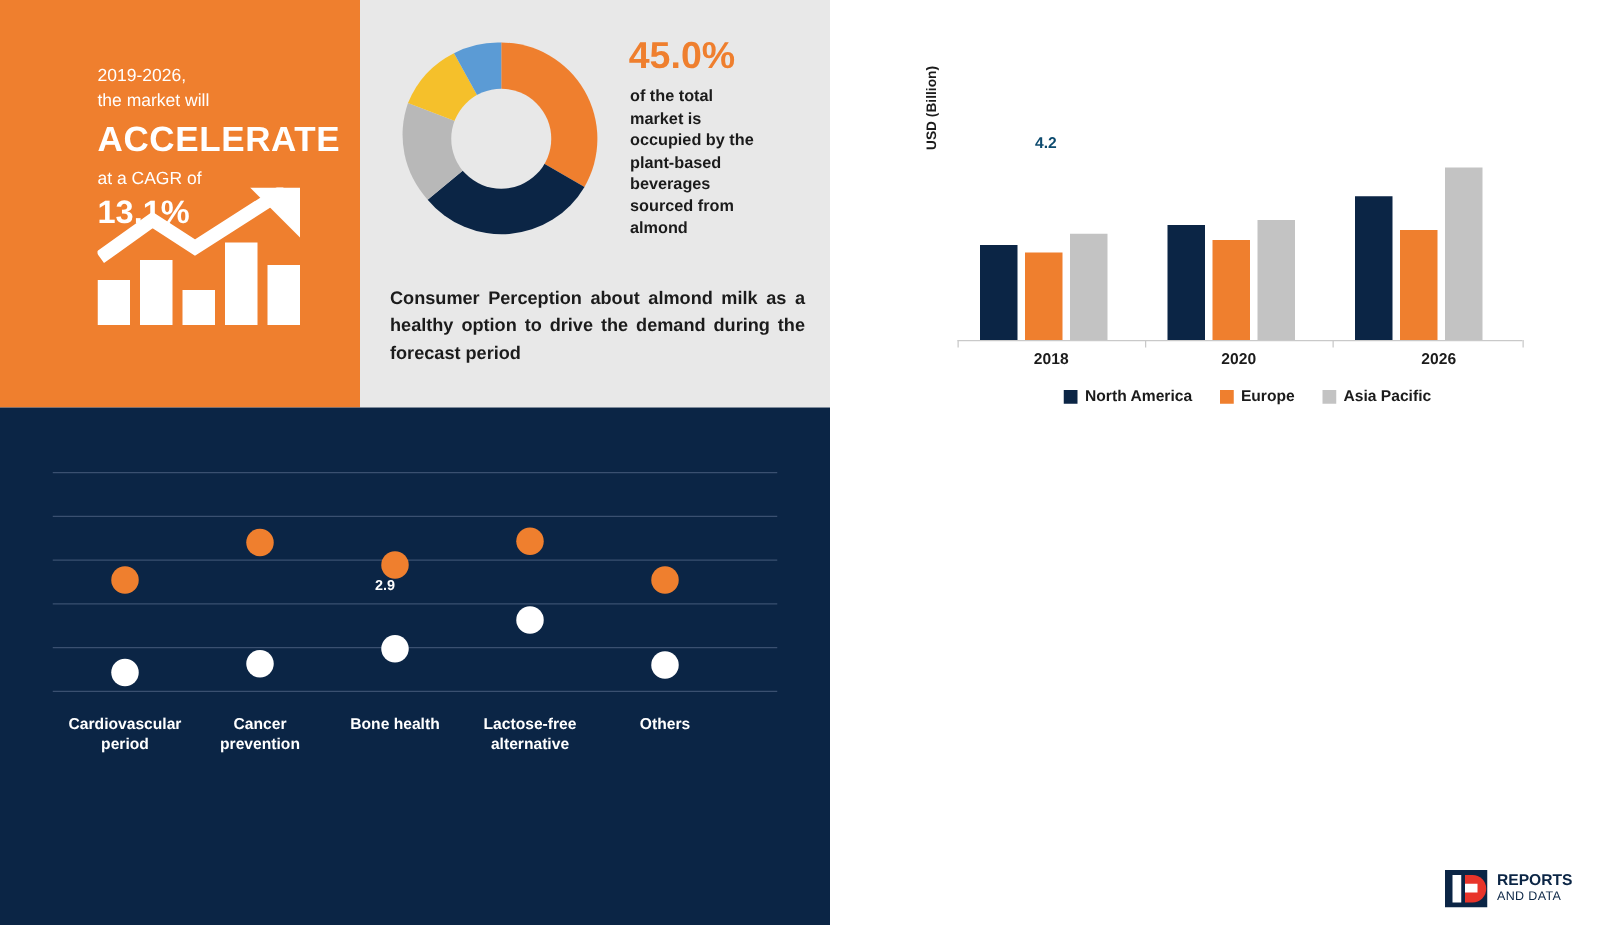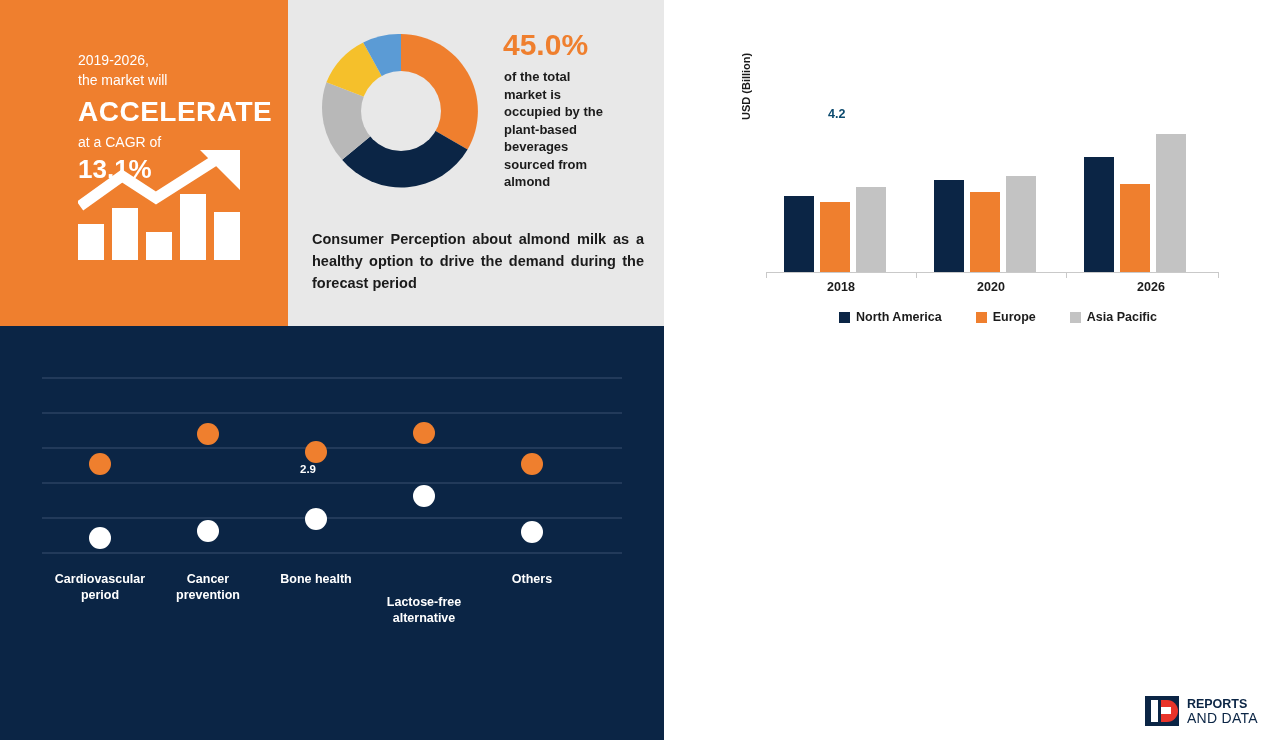--- a/index.html
+++ b/index.html
@@ -38,28 +38,28 @@
   .axis-line{position:absolute;left:18px;top:212px;width:452px;height:1px;background:#c9c9c9;}
   .axis-tick{position:absolute;top:212px;width:1px;height:6px;background:#c9c9c9;}
   .group{position:absolute;bottom:0;display:flex;align-items:flex-end;gap:6px;}
   .bar{width:30px;}
   .bar.na{background:#0b2545;}
   .bar.eu{background:#ef7f2e;}
   .bar.ap{background:#c3c3c3;}
   .xlab{position:absolute;top:220px;width:120px;text-align:center;font-size:12.5px;font-weight:700;color:#1b1b1b;}
   .barlabel{position:absolute;font-size:12.5px;font-weight:700;color:#0c4a6e;}
 
-  .legend{position:absolute;left:84px;top:310px;width:500px;display:flex;justify-content:center;gap:34px;align-items:center;}
+  .legend{position:absolute;left:84px;top:310px;width:500px;display:flex;justify-content:center;gap:22px;align-items:center;}
   .legend-item{display:flex;align-items:center;gap:6px;font-size:12.5px;font-weight:700;color:#1b1b1b;}
   .sw{width:11px;height:11px;display:inline-block;}
 
   .brand{position:absolute;right:22px;bottom:14px;display:flex;align-items:center;gap:8px;}
   .brand-mark{width:34px;height:30px;position:relative;}
   .brand-txt{font-size:12.5px;font-weight:700;color:#0b2545;line-height:14px;}
-  .brand-txt .b2{font-size:14px;font-weight:400;letter-spacing:.3px;}
+  .brand-txt .b2{font-size:10px;font-weight:400;letter-spacing:.3px;}
 </style>
 </head>
 <body>
 
 <div class="page">
 
   <div class="left">
 
     <div class="orange-box">
       <div class="ob-text">
@@ -133,21 +133,21 @@
           <div>Cardiovascular</div>
           <div>period</div>
         </div>
         <div class="dl" style="left:108px;">
           <div>Cancer</div>
           <div>prevention</div>
         </div>
         <div class="dl" style="left:216px;">
           <div>Bone health</div>
         </div>
-        <div class="dl" style="left:324px;margin-top:23px;">
+        <div class="dl" style="left:324px;">
           <div>Lactose-free</div>
           <div>alternative</div>
         </div>
         <div class="dl" style="left:432px;">
           <div>Others</div>
         </div>
       </div>
 
     </div>
   </div>

